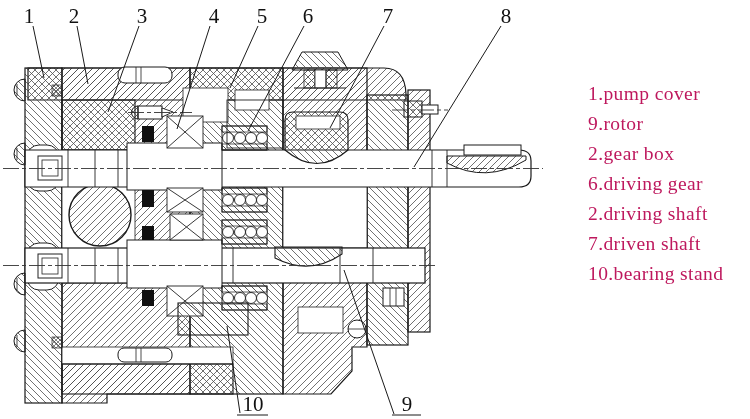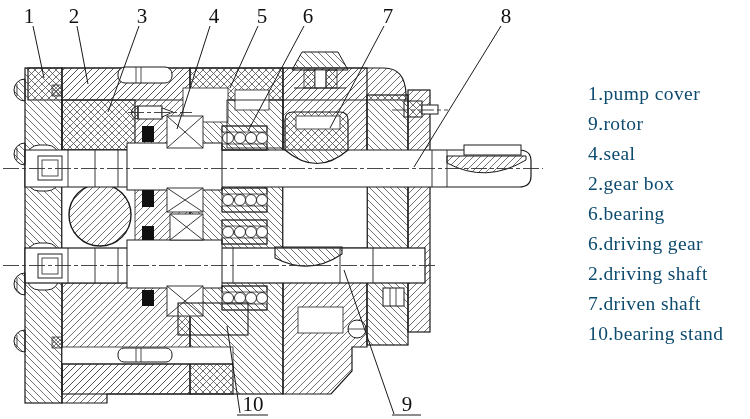--- a/index.html
+++ b/index.html
@@ -1,19 +1,19 @@
 <!DOCTYPE html>
 <html><head>
 <meta charset="utf-8">
 <style>
   html,body{margin:0;padding:0;background:#fff;}
   .stage{position:relative;width:750px;height:419px;background:#fff;overflow:hidden;
          font-family:"Liberation Serif","DejaVu Serif",serif;}
   .stage svg{position:absolute;left:0;top:0;}
-  .legend{position:absolute;left:588px;top:79px;color:#0c4a6e;font-size:19.5px;
+  .legend{position:absolute;left:588px;top:79px;color:#be185d;font-size:19.5px;
           line-height:30px;letter-spacing:0.4px;white-space:nowrap;}
   .callout-num{font-family:"Liberation Serif","DejaVu Serif",serif;font-size:21px;fill:#111;}
 </style>
 </head>
 <body>
 
 <div class="stage">
 
 <svg width="750" height="419" viewBox="0 0 750 419">
   <defs>
@@ -213,22 +213,20 @@
     <text class="callout-num" x="388" y="23">7</text>
     <text class="callout-num" x="506" y="23">8</text>
     <text class="callout-num" x="407" y="411">9</text>
     <text class="callout-num" x="253" y="411">10</text>
   </g>
 </svg>
 
 <div class="legend">
   <div>1.pump cover</div>
   <div>9.rotor</div>
-  <div>4.seal</div>
   <div>2.gear box</div>
-  <div>6.bearing</div>
   <div>6.driving gear</div>
   <div>2.driving shaft</div>
   <div>7.driven shaft</div>
   <div>10.bearing stand</div>
 </div>
 
 </div>
 
 </body></html>

